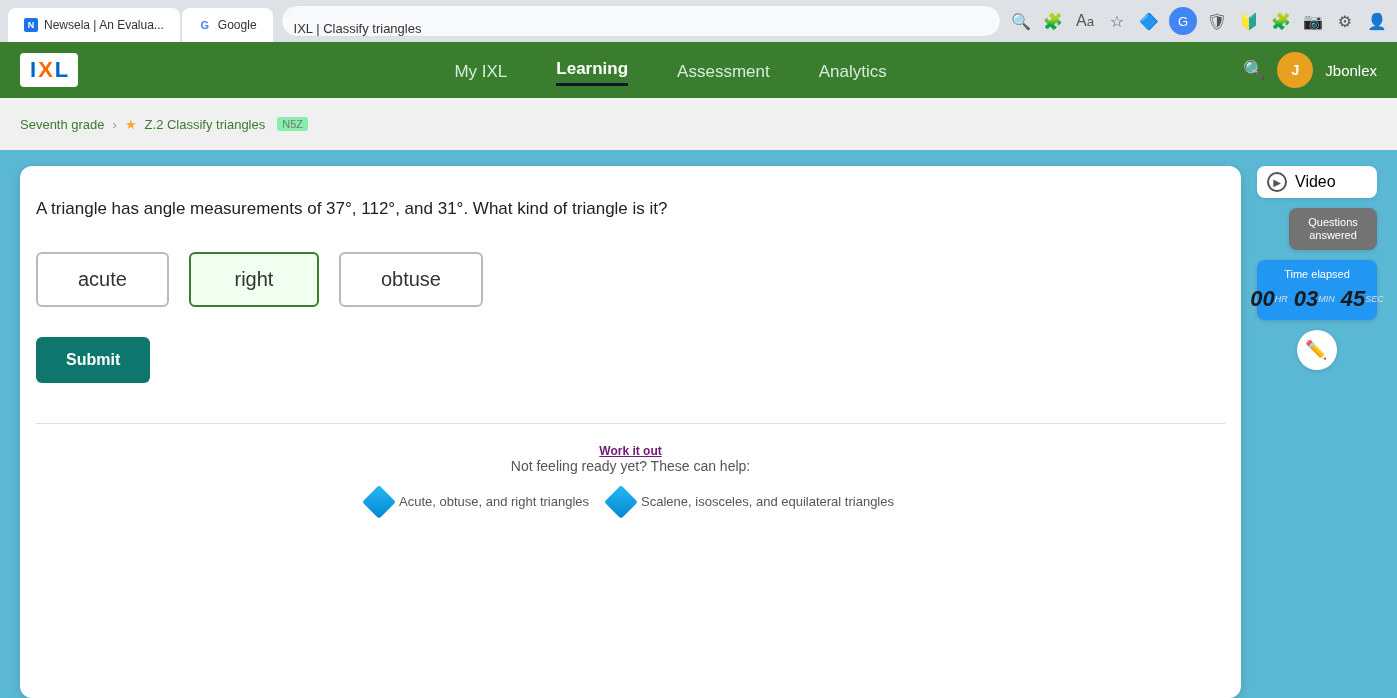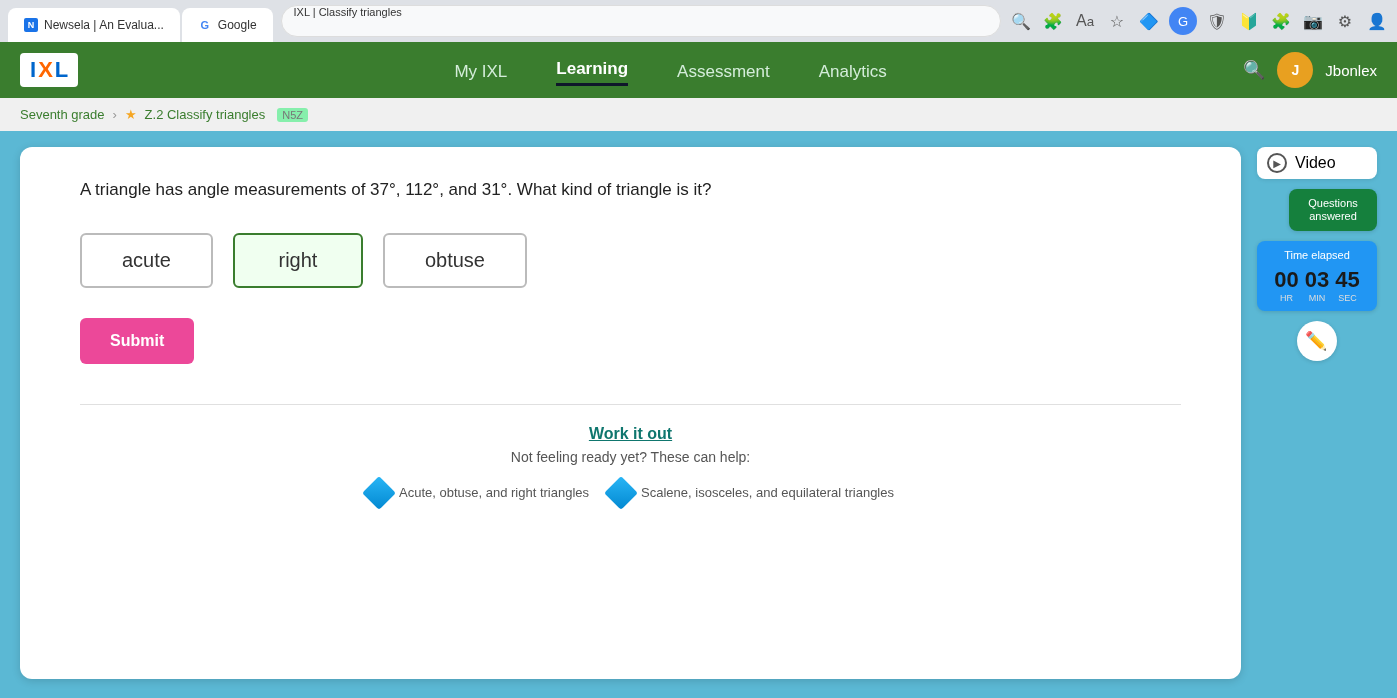--- a/index.html
+++ b/index.html
@@ -56,23 +56,23 @@
       font-weight: bold;
       font-size: 11px;
     }
     .browser-address-bar {
       background: #f8f9fa;
       border: 1px solid #ddd;
       border-radius: 20px;
       height: 32px;
       flex: 1;
       display: flex;
-      align-items: flex-start;
+      align-items: flex-end;
       padding: 0 12px;
-      font-size: 11px;
+      font-size: 13px;
       color: #333;
       gap: 8px;
     }
     .browser-icons {
       display: flex;
       gap: 8px;
       align-items: center;
     }
     .browser-icon {
       width: 24px;
@@ -158,21 +158,21 @@
       font-weight: bold;
     }
     .username {
       color: white;
       font-size: 15px;
     }
 
     
     .breadcrumb-bar {
       background: #f0f0f0;
-      height: 33px;
+      height: 52px;
       display: flex;
       align-items: center;
       padding: 0 20px;
       gap: 8px;
       font-size: 13px;
       color: #555;
     }
     .breadcrumb-link {
       color: #3a7d2e;
       cursor: pointer;
@@ -199,21 +199,21 @@
       padding: 16px 20px;
       gap: 16px;
       height: calc(698px - 42px - 56px - 36px);
     }
 
     
     .question-panel {
       background: #fff;
       border-radius: 12px;
       flex: 1;
-      padding: 30px 60px;
+      padding: 30px 16px;
       position: relative;
       box-shadow: 0 2px 8px rgba(0,0,0,0.15);
     }
     .question-text {
       font-size: 17px;
       color: #222;
       margin-bottom: 30px;
       line-height: 1.5;
     }
     .answer-choices {
@@ -231,42 +231,41 @@
       cursor: pointer;
       color: #333;
       min-width: 130px;
       text-align: center;
     }
     .answer-btn.selected {
       border-color: #3a7d2e;
       background: #f0fff0;
     }
     .submit-btn {
-      background: #ec4899;
+      background: #0f766e;
       color: white;
       border: none;
       border-radius: 6px;
       padding: 14px 30px;
       font-size: 16px;
       cursor: pointer;
       font-weight: bold;
     }
 
     
     .work-it-out {
       text-align: center;
       margin-top: 40px;
       padding-top: 20px;
       border-top: 1px solid #e0e0e0;
     }
     .work-it-out-title {
-      color: #0f766e;
-      font-size: 16px;
-      font-weight: bold;
-      margin-bottom: 6px;
+      color: #701a75;
+      font-size: 12px;
+      font-weight: bold;
       text-decoration: underline;
       cursor: pointer;
     }
     .work-it-out-subtitle {
       color: #555;
       font-size: 14px;
       margin-bottom: 16px;
     }
     .help-links {
       display: flex;
@@ -304,21 +303,21 @@
       border-radius: 50%;
       border: 2px solid #555;
       display: flex;
       align-items: center;
       justify-content: center;
       font-size: 10px;
       color: #555;
     }
 
     .questions-answered-card {
-      background: #15803d;
+      background: #737373;
       border-radius: 8px;
       padding: 8px 12px;
       text-align: center;
       color: white;
       box-shadow: 0 1px 4px rgba(0,0,0,0.15);
       margin-left: 32px;
     }
     .questions-answered-label {
       font-size: 11px;
       line-height: 1.2;
@@ -345,22 +344,22 @@
       display: flex;
       justify-content: center;
       gap: 6px;
       margin-top: 6px;
       font-size: 22px;
       font-weight: bold;
       color: #1a1a1a;
     }
     .time-unit {
       display: flex;
-      flex-direction: column;
-      align-items: center;
+      align-items: center;
+      font-style: italic;
     }
     .time-unit-label {
       font-size: 9px;
       color: #ddd;
       font-weight: normal;
     }
 
     .smart-score-card {
       background: #e07020;
       border-radius: 8px;

